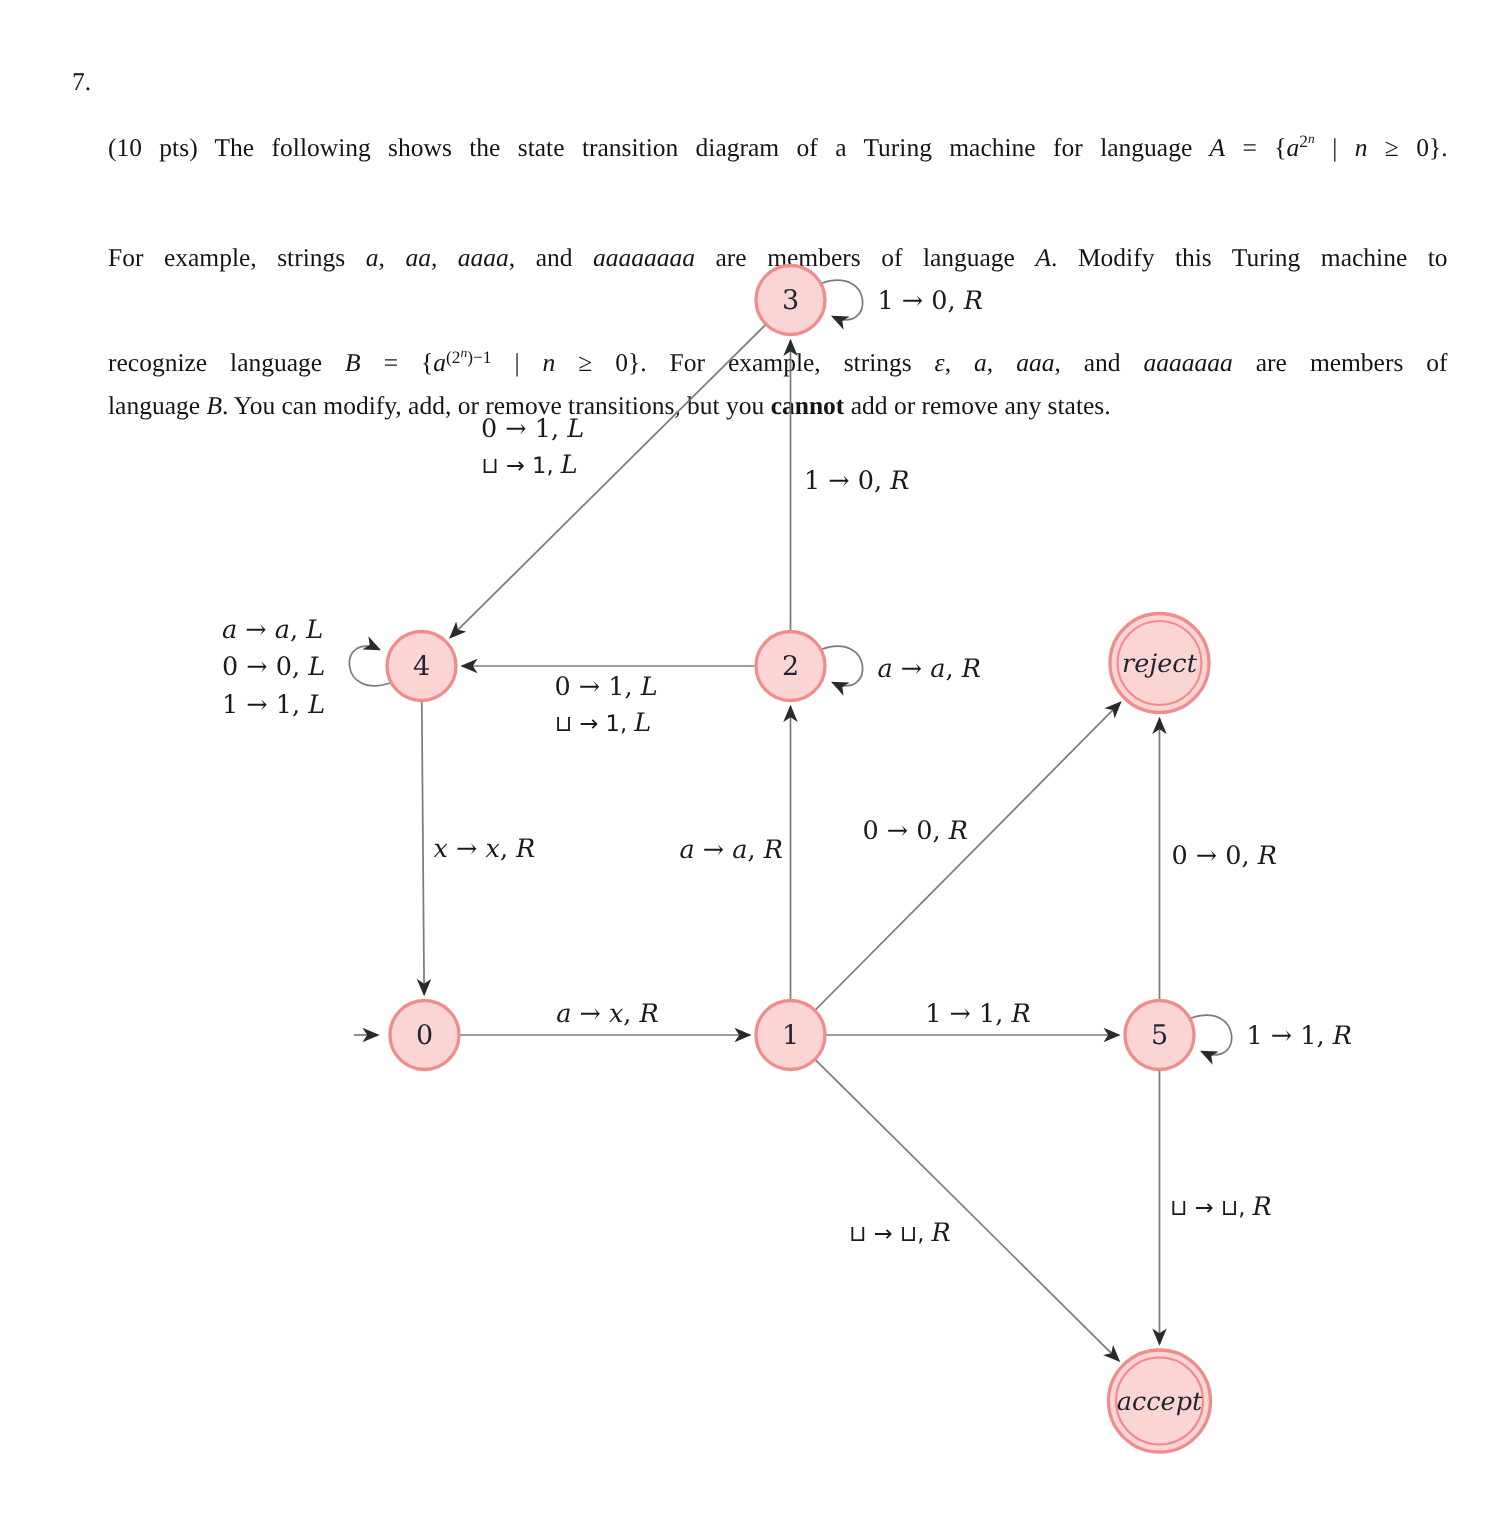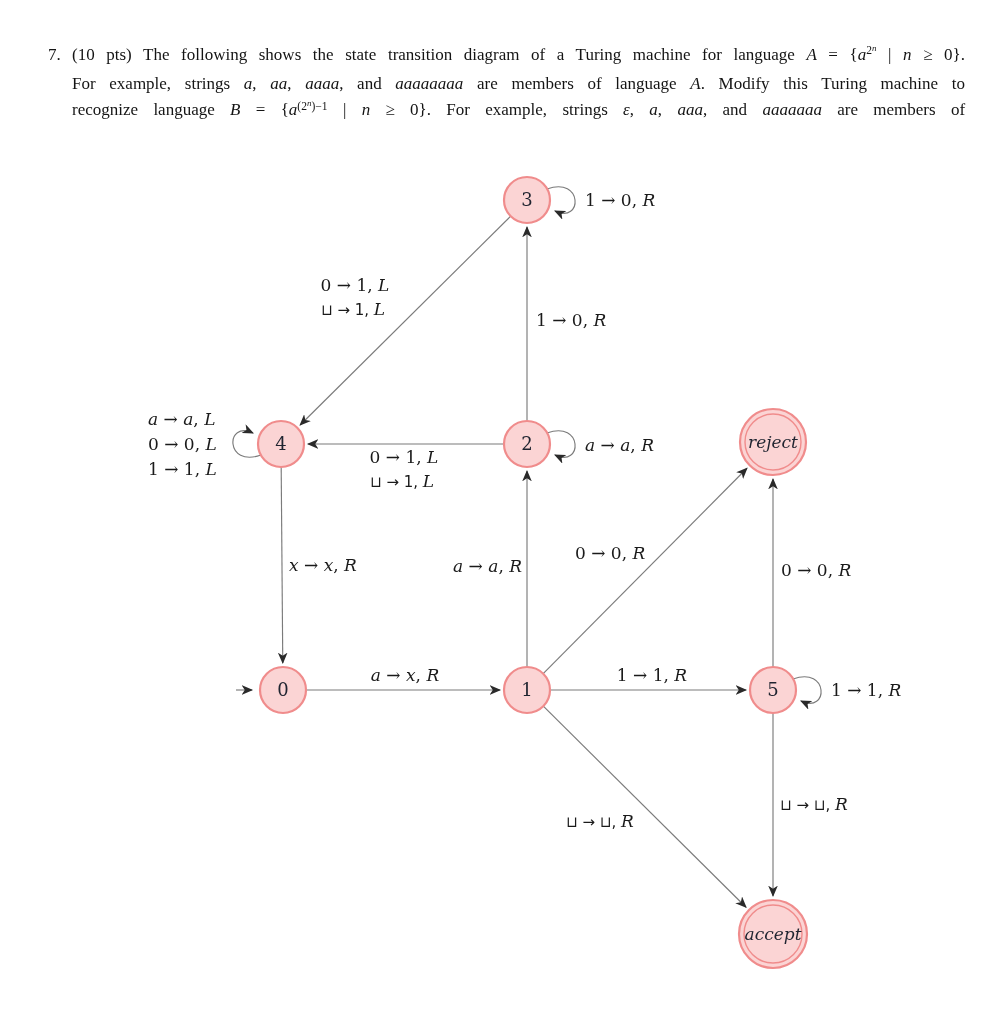--- a/index.html
+++ b/index.html
@@ -3,21 +3,21 @@
 <meta charset="utf-8">
 <style>
   html,body{margin:0;padding:0;background:#ffffff;}
   body{width:1008px;height:1018px;position:relative;overflow:hidden;
        font-family:"Liberation Serif","DejaVu Serif",serif;color:#141414;}
   #problem{position:absolute;left:48px;top:42px;width:917px;
            font-size:17px;line-height:26.6px;}
   #problem-number{position:absolute;left:0;top:0;}
   #problem-body{margin-left:24px;}
   .pline{white-space:normal;}
-  .pline.just{text-align:justify;text-align-last:justify;-moz-text-align-last:justify;}
+  .pline.just{text-align:justify;text-align-last:justify;margin-top:44px;-moz-text-align-last:justify;}
   .seg-r{font-style:normal;}
   .seg-i{font-style:italic;}
   .seg-b{font-weight:bold;}
   .sup{font-size:68%;position:relative;top:-0.48em;letter-spacing:0;}
   .sup .sup{font-size:78%;top:-0.38em;}
   #diagram-svg{position:absolute;left:0;top:0;}
   text{font-family:"DejaVu Serif","Liberation Serif",serif;}
   .lbl{font-size:17px;fill:#1a1a1a;}
   .lbl .it{font-style:italic;}
   .lbl .blank{font-family:"DejaVu Sans","Liberation Sans",sans-serif;font-size:15px;}
@@ -26,20 +26,21 @@
 </style>
 </head>
 <body>
 
 <div id="problem">
   <span id="problem-number">7.</span>
   <div id="problem-body">
       <div class="pline just"><span class="seg-r">(10 pts) The following shows the state transition diagram of a Turing machine for language </span><span class="seg-i">A</span><span class="seg-r"> = {</span><span class="seg-i">a<span class="sup"><span class="seg-r">2<span class="sup"><span class="seg-i">n</span></span></span></span></span><span class="seg-r"> | </span><span class="seg-i">n</span><span class="seg-r"> ≥ 0}.</span></div>
       <div class="pline just"><span class="seg-r">For example, strings </span><span class="seg-i">a</span><span class="seg-r">, </span><span class="seg-i">aa</span><span class="seg-r">, </span><span class="seg-i">aaaa</span><span class="seg-r">, and </span><span class="seg-i">aaaaaaaa</span><span class="seg-r"> are members of language </span><span class="seg-i">A</span><span class="seg-r">. Modify this Turing machine to</span></div>
       <div class="pline just"><span class="seg-r">recognize language </span><span class="seg-i">B</span><span class="seg-r"> = {</span><span class="seg-i">a<span class="sup"><span class="seg-r">(2<span class="sup"><span class="seg-i">n</span></span></span><span class="seg-r">)−1</span></span></span><span class="seg-r"> | </span><span class="seg-i">n</span><span class="seg-r"> ≥ 0}. For example, strings </span><span class="seg-i">ε</span><span class="seg-r">, </span><span class="seg-i">a</span><span class="seg-r">, </span><span class="seg-i">aaa</span><span class="seg-r">, and </span><span class="seg-i">aaaaaaa</span><span class="seg-r"> are members of</span></div>
+      <div class="pline"><span class="seg-r">language </span><span class="seg-i">B</span><span class="seg-r">. You can modify, add, or remove transitions, but you </span><span class="seg-b">cannot</span><span class="seg-r"> add or remove any states.</span></div>
     </div>
 </div>
 
 <svg id="diagram-svg" width="1008" height="1018" viewBox="0 0 1008 1018">
   <defs>
     <marker id="arr" viewBox="0 0 10 8" refX="8.6" refY="4" markerWidth="10.5" markerHeight="8.5" orient="auto">
       <path d="M0,0 L9.5,4 L0,8 L2.6,4 z" fill="#2a2a2a"></path>
     </marker>
   </defs>
   <g id="edges-layer">

